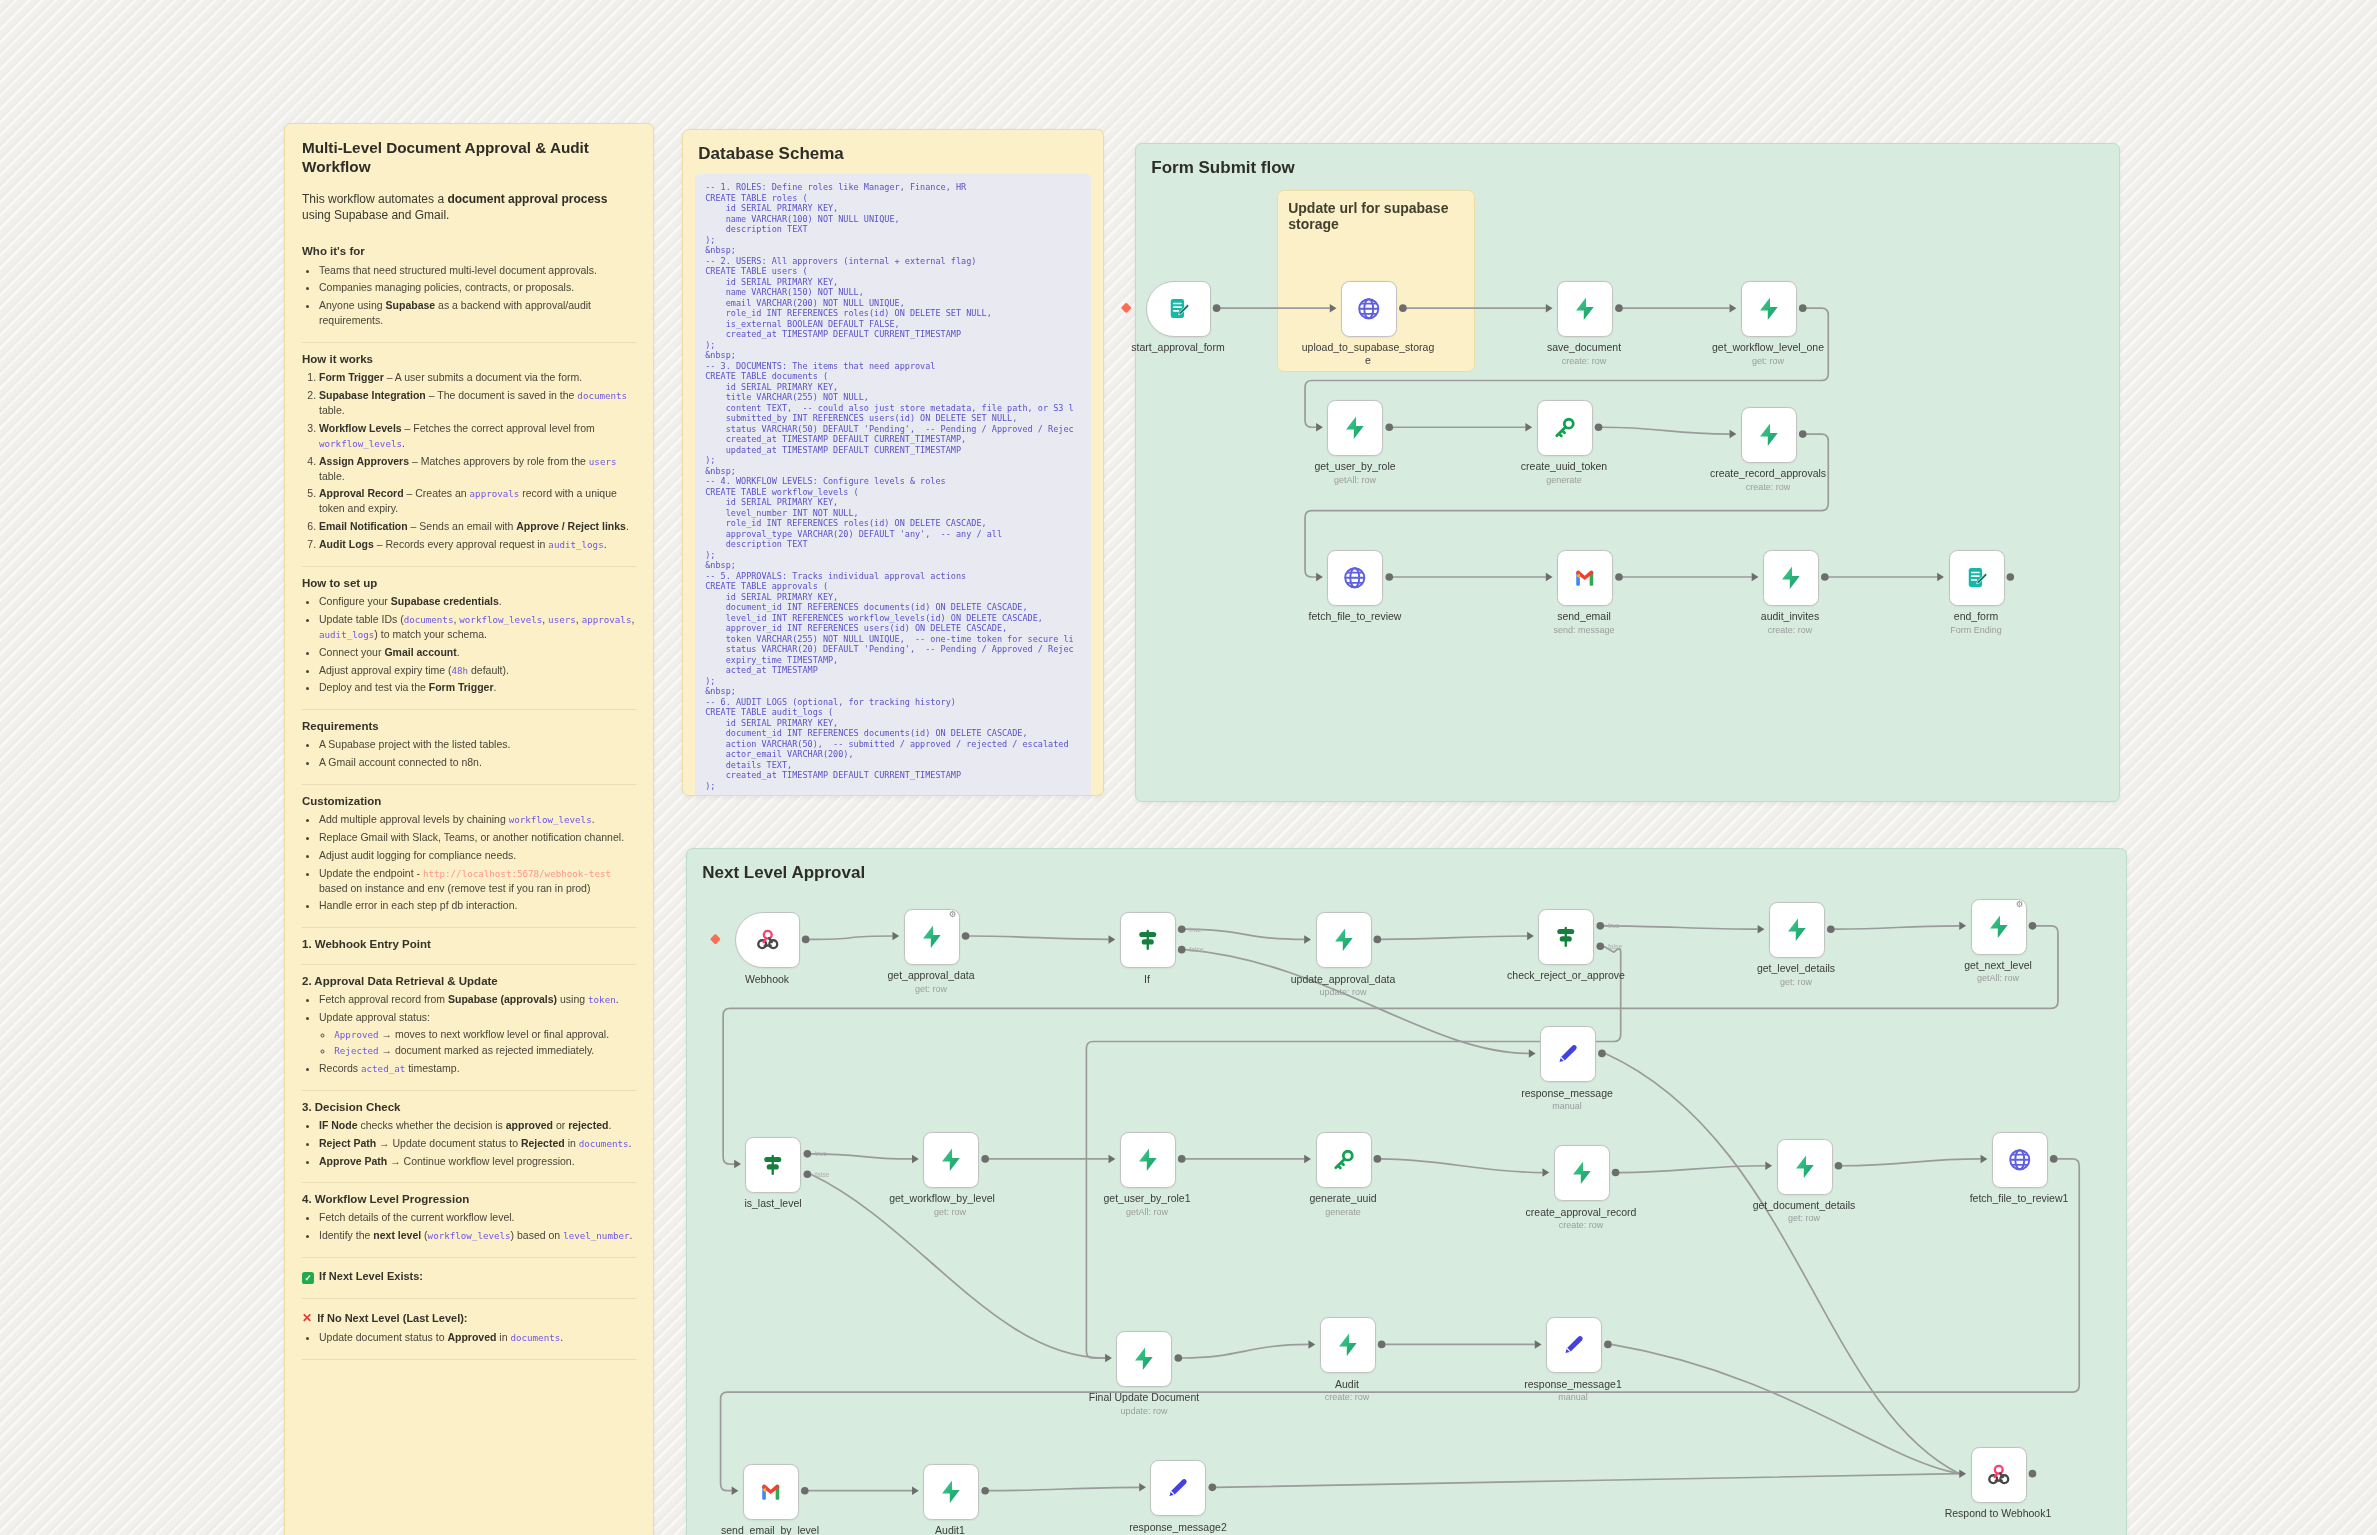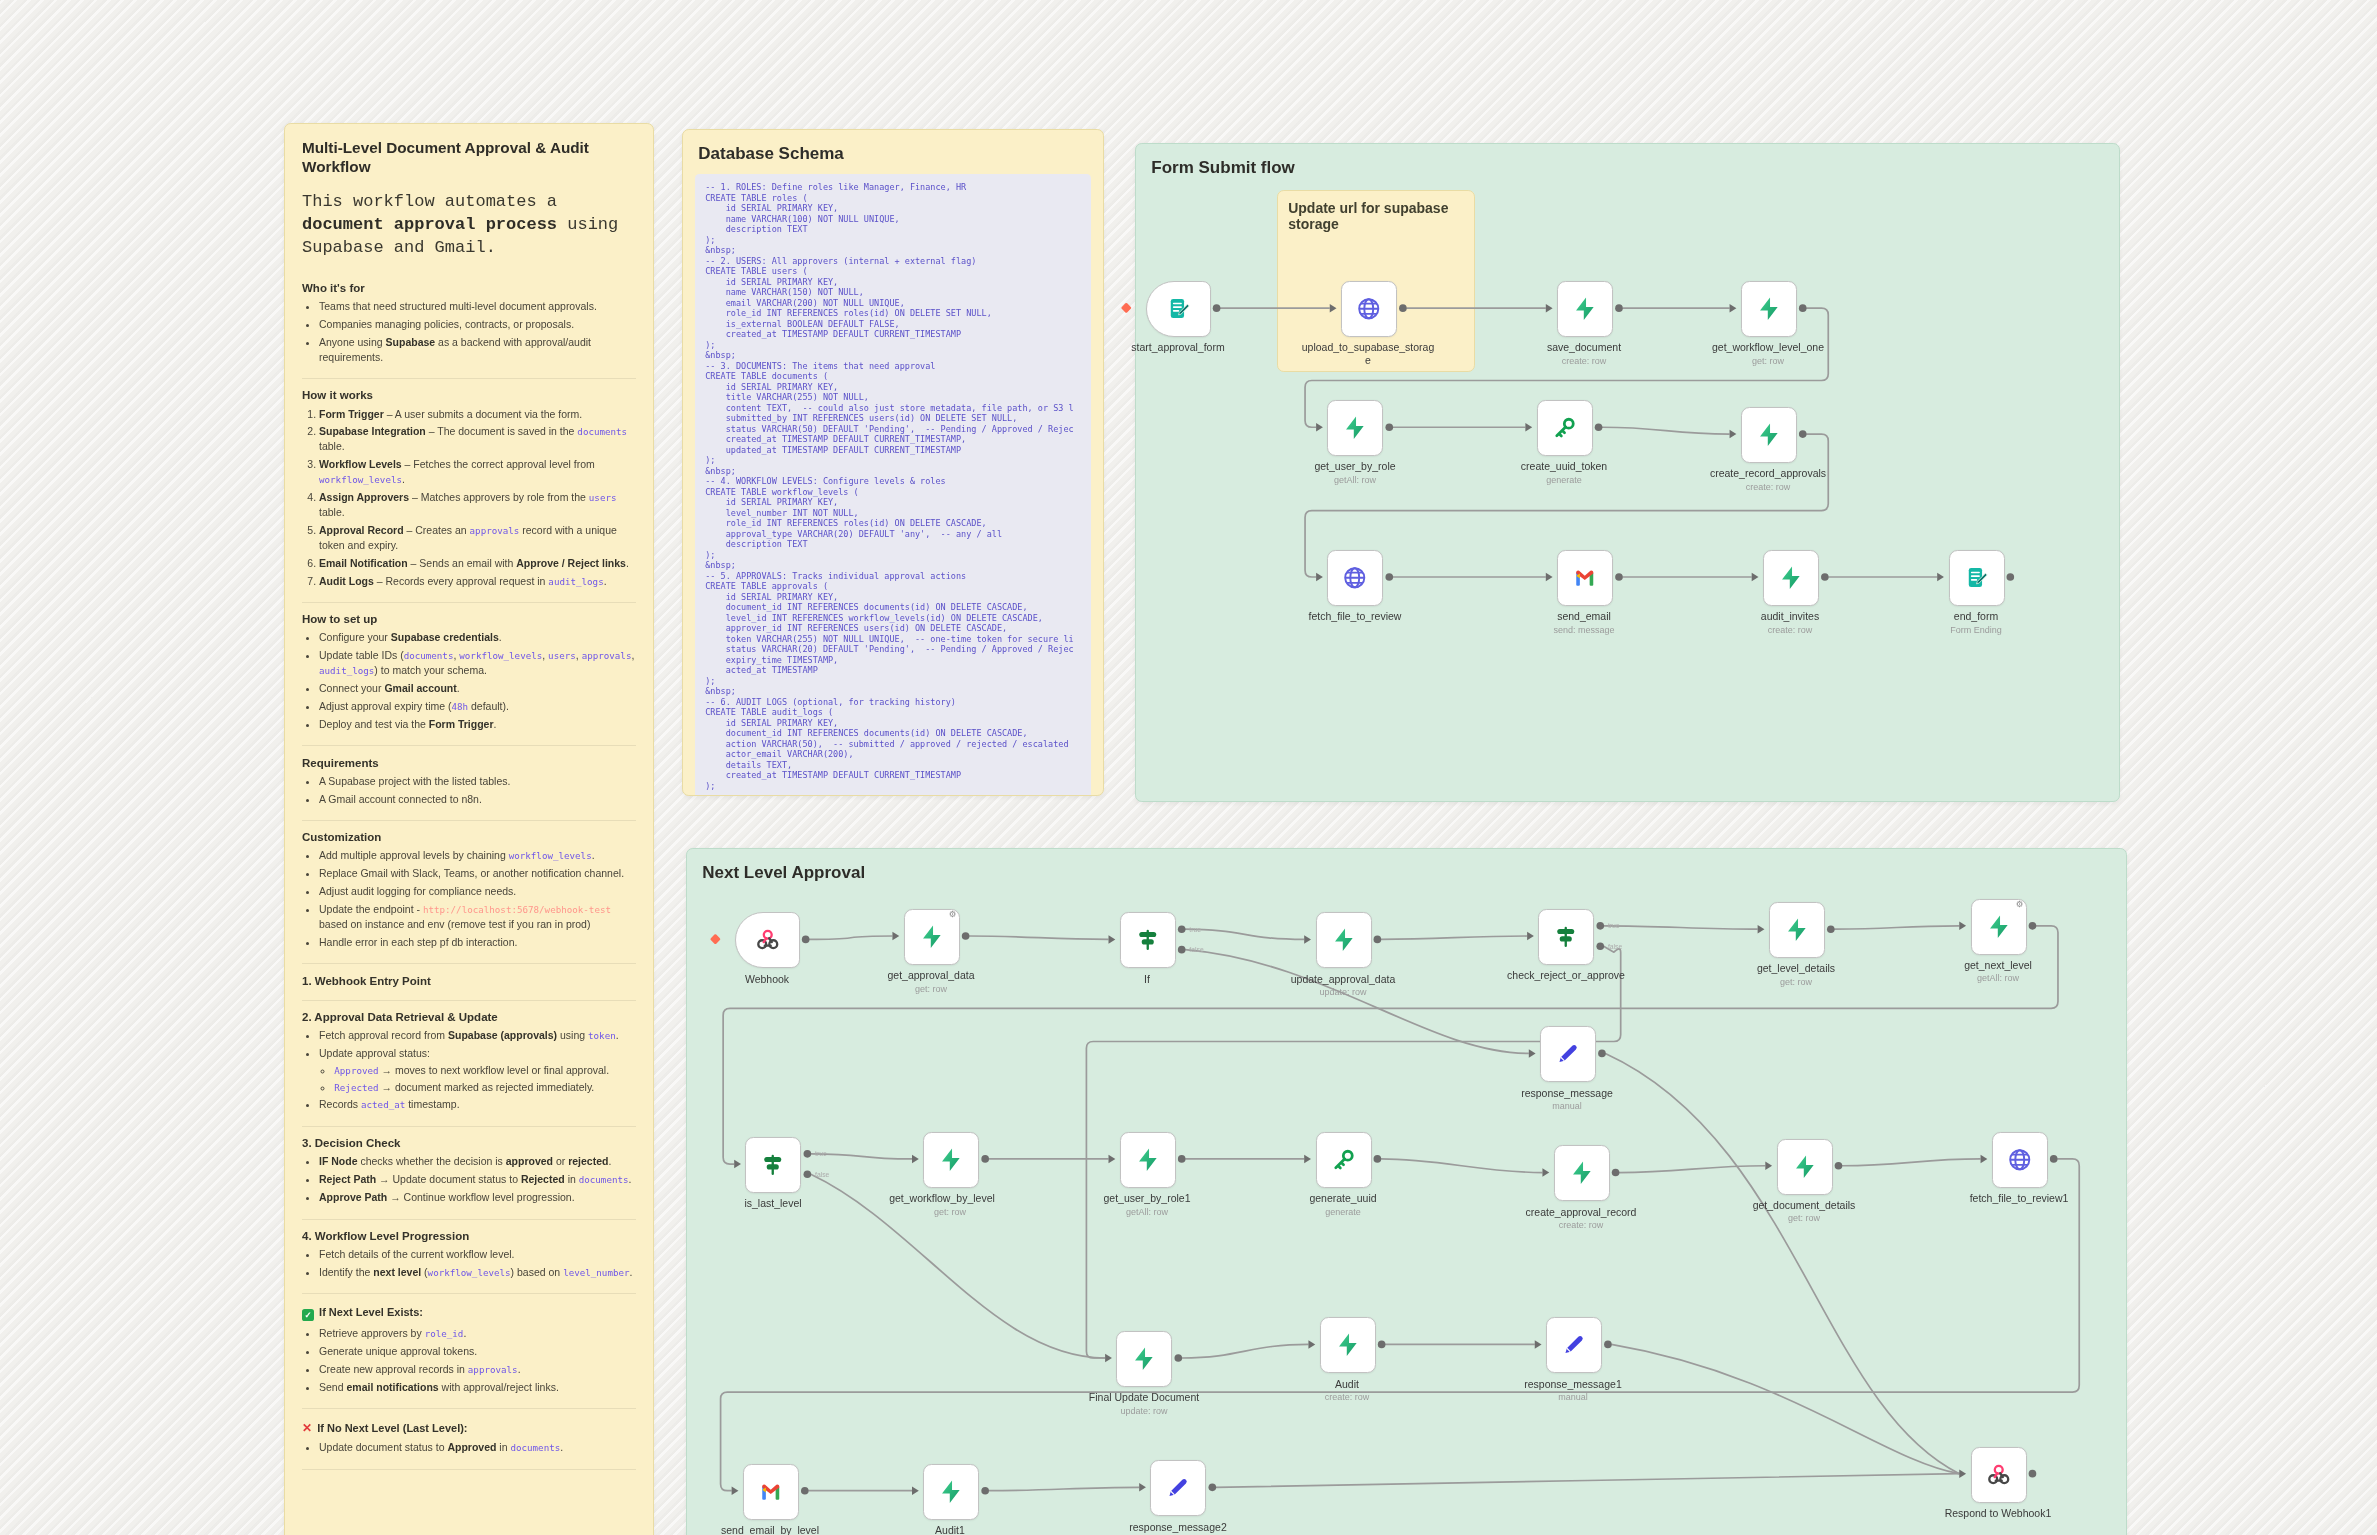--- a/index.html
+++ b/index.html
@@ -9,21 +9,21 @@
     background-image:repeating-linear-gradient(-45deg, rgba(255,255,255,.55) 0 2.6px, rgba(0,0,0,0.015) 2.6px 5.1px, transparent 5.1px 9.4px);}
   .note{position:absolute;border-radius:6.8px;overflow:hidden;box-shadow:0 1.7px 4.3px rgba(0,0,0,.05);}
   .note.yellow{background:#fbf0c8;border:0.9px solid #e9dca4;z-index:1;}
   .note.green{background:#d7ecdf;border:0.9px solid #bddcca;z-index:1;}
   .note.inner{z-index:2;box-shadow:none;}
   .note-title{font-size:17px;font-weight:bold;color:#2e2d29;margin:0;padding:13.6px 15.3px 0 15.3px;}
   
   #left-note{padding:0;}
   #left-inner{padding:13.6px 17px;}
   #left-title{font-size:15.3px;font-weight:bold;color:#2f2d27;line-height:1.25;margin:0 0 15.3px 0;}
-  #left-intro{font-size:17px;color:#3a382f;line-height:1.35;margin:0 0 22px 0;font-family:Liberation Mono, monospace;}
+  #left-intro{font-size:12px;color:#3a382f;line-height:1.35;margin:0 0 22px 0;}
   #left-intro b{color:#2f2d27;}
   .sec-hr{border:none;border-top:0.9px solid rgba(0,0,0,.08);margin:13.6px 0 10.2px 0;}
   .sec-h{font-size:11.5px;font-weight:bold;color:#34322a;margin:10.2px 0 5.1px 0;}
   .sec-h.h4{font-size:11px;margin-top:12px;}
   .sec-list{margin:0;padding-left:17px;}
   .sec-list li{font-size:10.5px;color:#49453a;line-height:1.42;margin:3px 0;}
   .subul{list-style:circle;margin:1.7px 0 1.7px 0;padding-left:15.3px;}
   .subul li{margin:1.7px 0;}
   code.ic{font-family:"DejaVu Sans Mono",monospace;font-size:9.2px;color:#6f56e8;}
   code.ic.red{color:#ff968c;}
@@ -115,26 +115,20 @@
             <li><b>Approve Path</b> → Continue workflow level progression.</li>
           </ul>
           <hr class="sec-hr">
           <div class="sec-h">4. Workflow Level Progression</div>
           <ul class="sec-list">
             <li>Fetch details of the current workflow level.</li>
             <li>Identify the <b>next level</b> (<code class="ic">workflow_levels</code>) based on <code class="ic">level_number</code>.</li>
           </ul>
           <hr class="sec-hr">
           <div class="sec-h h4"><span class="badge-check">✓</span>If Next Level Exists:</div>
-          <ul class="sec-list">
-            <li>Retrieve approvers by <code class="ic">role_id</code>.</li>
-            <li>Generate unique approval tokens.</li>
-            <li>Create new approval records in <code class="ic">approvals</code>.</li>
-            <li>Send <b>email notifications</b> with approval/reject links.</li>
-          </ul>
           <hr class="sec-hr">
           <div class="sec-h h4"><span class="badge-x">✕</span>If No Next Level (Last Level):</div>
           <ul class="sec-list">
             <li>Update document status to <b>Approved</b> in <code class="ic">documents</code>.</li>
           </ul>
           <hr class="sec-hr">
         </div>
     </div>
   </div>
 

